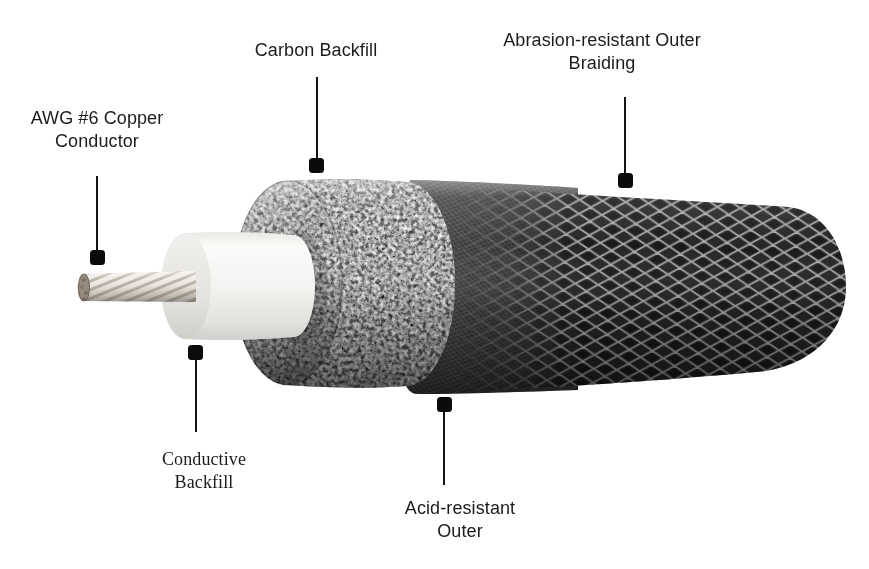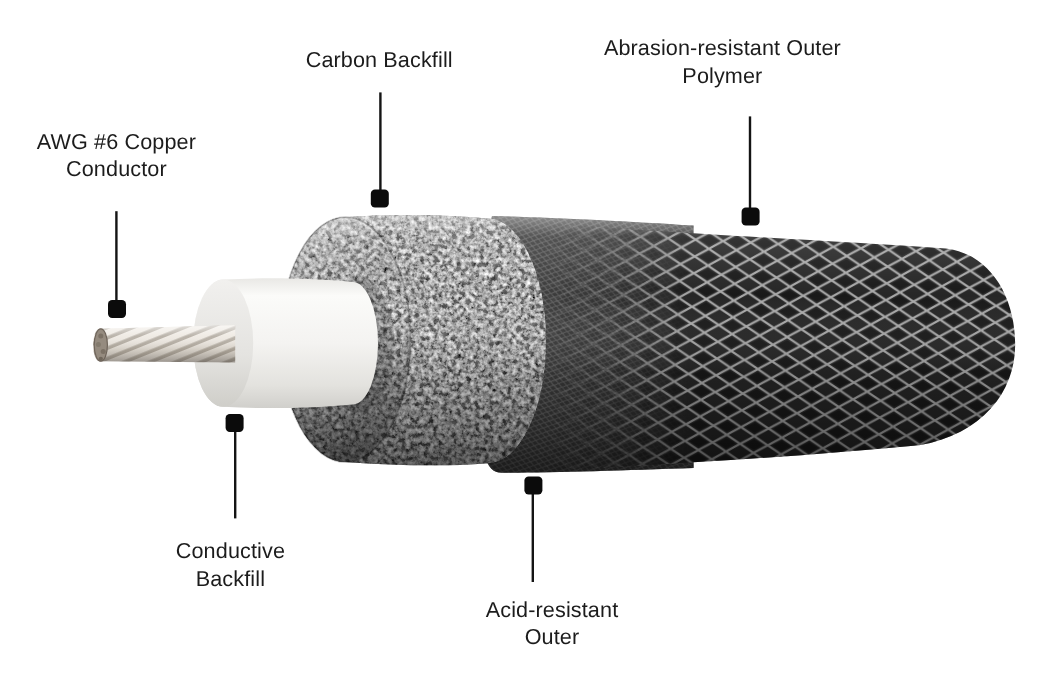--- a/index.html
+++ b/index.html
@@ -29,21 +29,21 @@
   }
   .leader{
     position:absolute;
     width:2px;
     background:#141414;
   }
   
   .lbl-copper  {left:-3px;  top:107px; width:200px;}
   .lbl-carbon  {left:196px; top:39px;  width:240px;}
   .lbl-braid   {left:472px; top:29px;  width:260px;}
-  .lbl-polymer {left:92px;  top:448px; width:200px;}
+  .lbl-polymer {left:104px;  top:448px; width:200px;font-family:Liberation Serif, serif;}
   .lbl-fabric  {left:350px; top:497px; width:220px;}
 
   .mk-copper  {left:90px;  top:250px;}
   .mk-carbon  {left:309px; top:158px;}
   .mk-braid   {left:618px; top:173px;}
   .mk-polymer {left:188px; top:345px;}
   .mk-fabric  {left:437px; top:397px;}
 
   .ld-copper  {left:96px;  top:176px; height:75px;}
   .ld-carbon  {left:316px; top:77px;  height:82px;}
@@ -193,21 +193,21 @@
     <span>AWG #6 Copper</span>
     <span>Conductor</span>
   </div>
 
   <div class="label lbl-carbon">
     <span>Carbon Backfill</span>
   </div>
 
   <div class="label lbl-braid">
     <span>Abrasion-resistant Outer</span>
-    <span>Polymer</span>
+    <span>Braiding</span>
   </div>
 
   <div class="label lbl-polymer">
     <span>Conductive</span>
     <span>Backfill</span>
   </div>
 
   <div class="label lbl-fabric">
     <span>Acid-resistant</span>
     <span>Outer</span>

